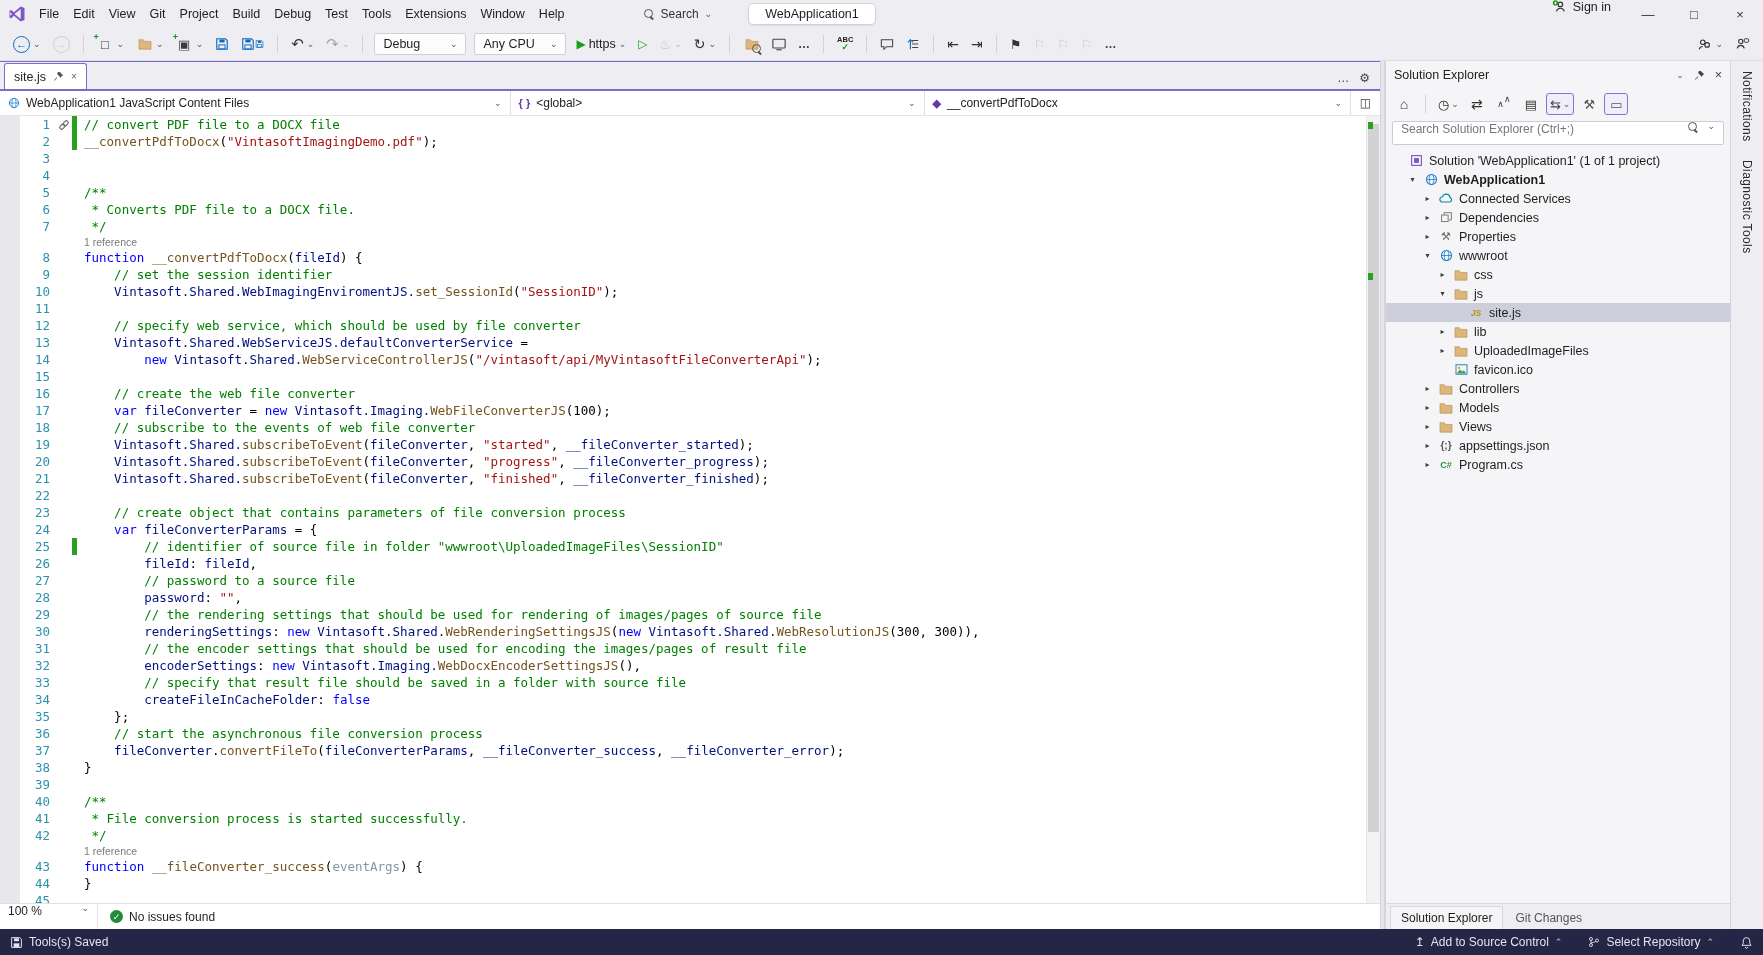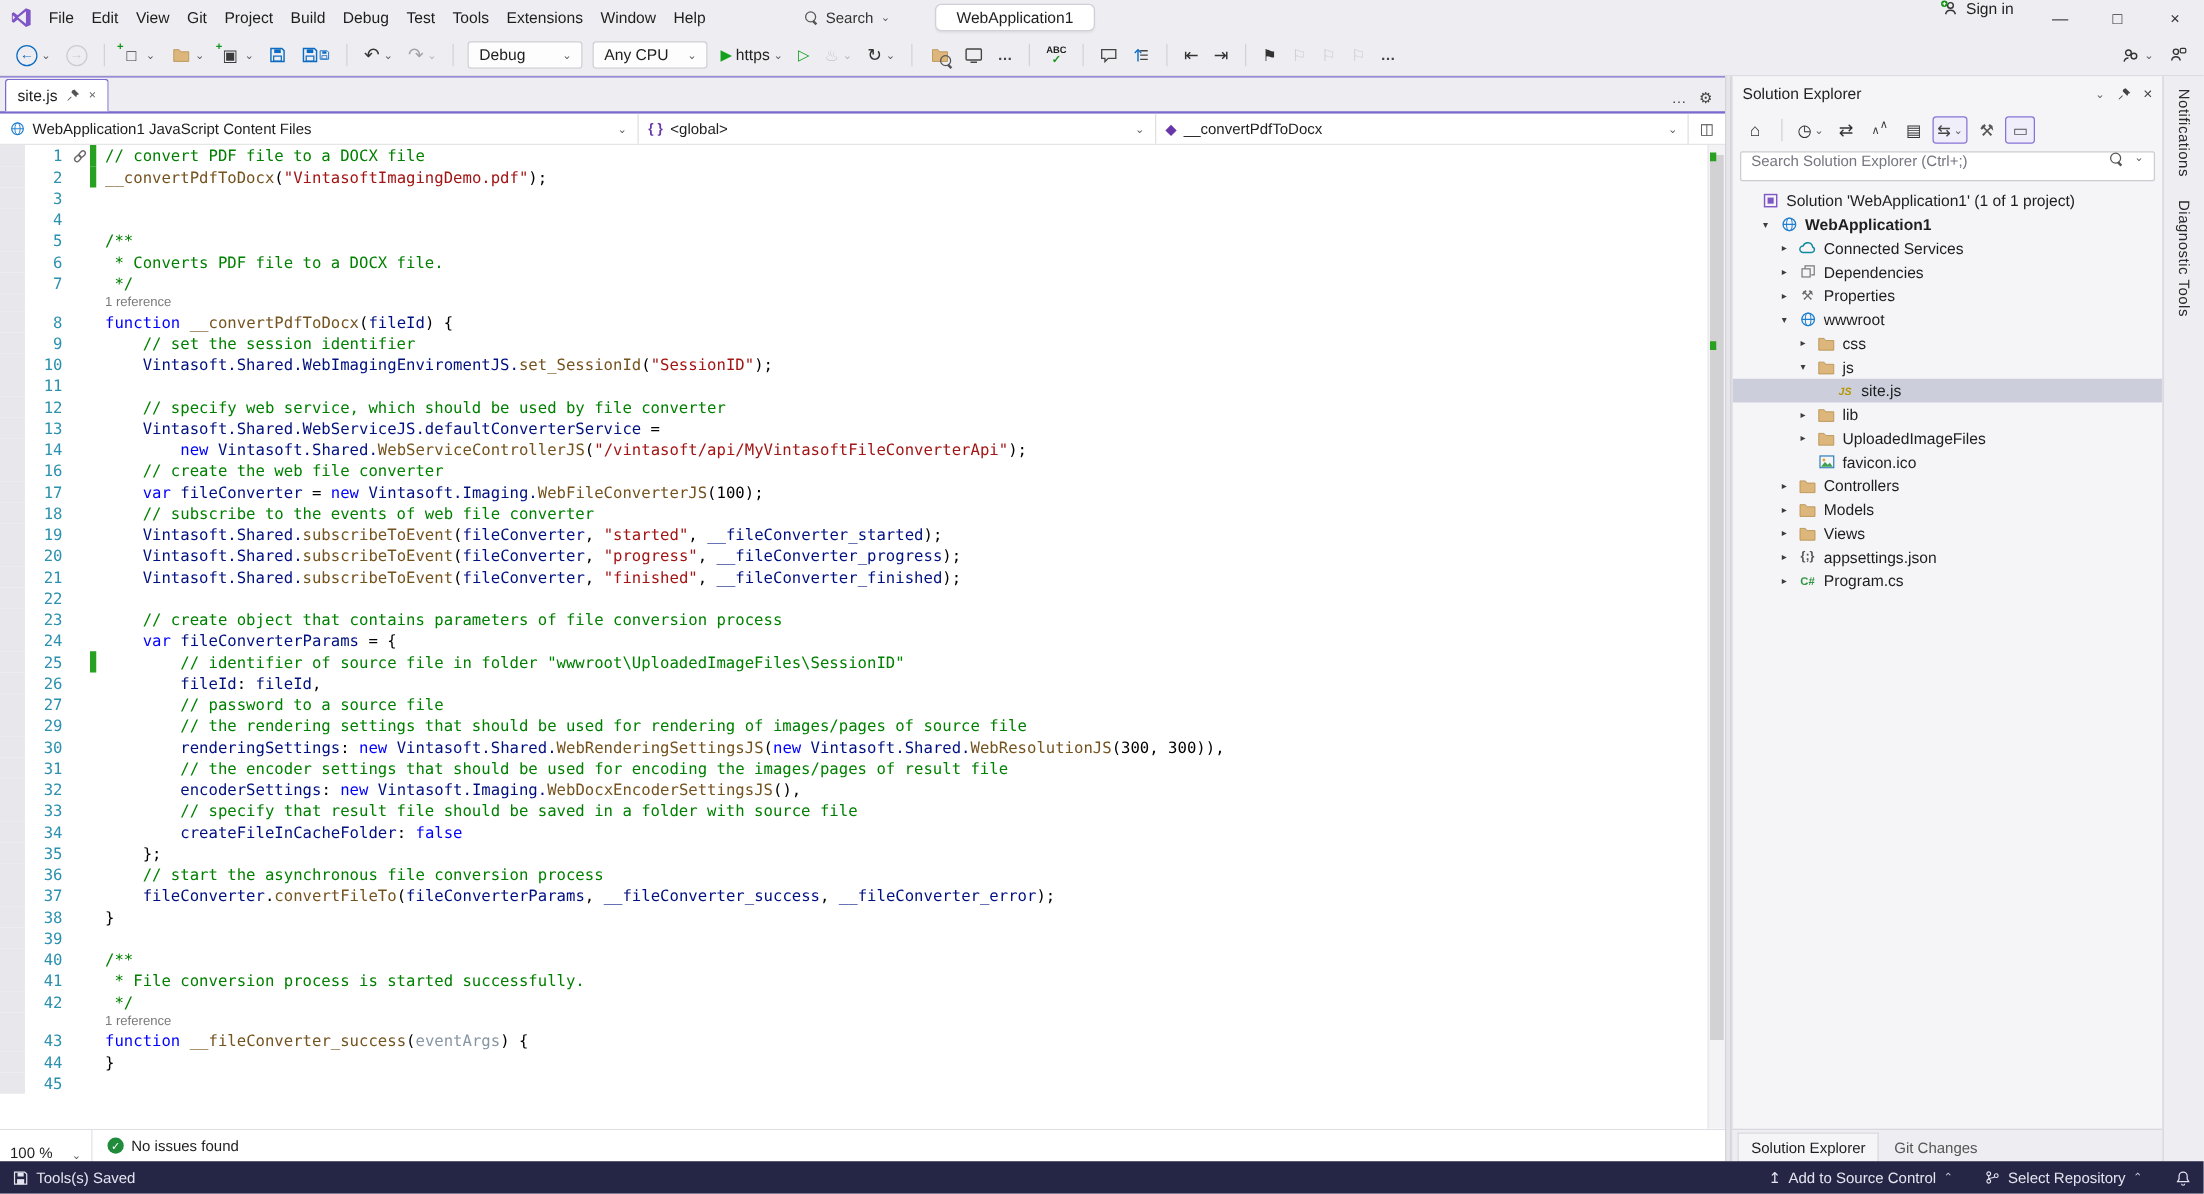--- a/index.html
+++ b/index.html
@@ -72,21 +72,21 @@
   .crow .txt{white-space:pre;flex:1;min-width:0}
   .crow.lens .txt{font-family:"Liberation Sans",sans-serif;font-size:10.5px;color:#7a7a7a}
   .tk-c{color:#008000}.tk-k{color:#0000ff}.tk-s{color:#a31515}.tk-i{color:#001080}
   .tk-f{color:#74531f}.tk-p{color:#000}.tk-g{color:#8896a4}.tk-n{color:#000}
   .vscroll{position:absolute;right:0;top:0;bottom:0;width:14px;background:#f3f3f5;border-left:1px solid #e8e8ea}
   .vthumb{position:absolute;left:1px;right:1px;top:1%;height:90%;background:#d2d2d5}
   .vmark{position:absolute;left:1px;width:5px;height:7px;background:#27a11f}
 
   
   .edstatus{height:26px;background:#fff;border-top:1px solid #e0e0e4;display:flex;align-items:center;flex:none;font-size:12px}
-  .zoombox{display:flex;align-items:flex-end;gap:14px;padding:0 8px;width:74px;justify-content:space-between;border-right:1px solid #e4e4e8;height:100%}
+  .zoombox{display:flex;align-items:flex-start;gap:14px;padding:0 8px;width:98px;justify-content:space-between;border-right:1px solid #e4e4e8;height:100%}
   .issues{display:flex;align-items:center;gap:6px;padding:0 12px}
   .okdot{width:13px;height:13px;border-radius:50%;background:#1f8b3b;color:#fff;font-size:9px;display:flex;align-items:center;justify-content:center}
   .edstatus-right{margin-left:auto;display:flex;align-items:center;height:100%}
   .edstat-item{padding:0 14px;border-left:1px solid #ececf0;height:100%;display:flex;align-items:center;color:#333}
 
   
   .se-col{width:345px;flex:none;display:flex;flex-direction:column;background:#f5f5f7;border-left:1px solid #d4d4da}
   .se-title{height:28px;display:flex;align-items:center;padding:0 8px;font-size:12.5px;flex:none}
   .se-title-icons{margin-left:auto;display:flex;gap:10px;color:#444;align-items:center}
   .se-toolbar{height:30px;display:flex;align-items:center;gap:3px;padding:0 6px;flex:none}
@@ -524,20 +524,27 @@
             </div>
             <div class="crow">
               <div class="bp"></div>
               <div class="ln">14</div>
               <div class="ex"></div>
               <div class="bar"></div>
               <div class="txt"><span class="tk-p">        </span><span class="tk-k">new</span><span class="tk-p"> </span><span class="tk-i">Vintasoft.Shared.</span><span class="tk-f">WebServiceControllerJS</span><span class="tk-p">(</span><span class="tk-s">"/vintasoft/api/MyVintasoftFileConverterApi"</span><span class="tk-p">);</span></div>
             </div>
             <div class="crow">
               <div class="bp"></div>
+              <div class="ln">15</div>
+              <div class="ex"></div>
+              <div class="bar"></div>
+              <div class="txt"></div>
+            </div>
+            <div class="crow">
+              <div class="bp"></div>
               <div class="ln">16</div>
               <div class="ex"></div>
               <div class="bar"></div>
               <div class="txt"><span class="tk-c">    // create the web file converter</span></div>
             </div>
             <div class="crow">
               <div class="bp"></div>
               <div class="ln">17</div>
               <div class="ex"></div>
               <div class="bar"></div>
@@ -605,20 +612,27 @@
               <div class="ex"></div>
               <div class="bar"></div>
               <div class="txt"><span class="tk-p">        </span><span class="tk-i">fileId</span><span class="tk-p">: </span><span class="tk-i">fileId</span><span class="tk-p">,</span></div>
             </div>
             <div class="crow">
               <div class="bp"></div>
               <div class="ln">27</div>
               <div class="ex"></div>
               <div class="bar"></div>
               <div class="txt"><span class="tk-c">        // password to a source file</span></div>
+            </div>
+            <div class="crow">
+              <div class="bp"></div>
+              <div class="ln">28</div>
+              <div class="ex"></div>
+              <div class="bar"></div>
+              <div class="txt"><span class="tk-p">        </span><span class="tk-i">password</span><span class="tk-p">: </span><span class="tk-s">""</span><span class="tk-p">,</span></div>
             </div>
             <div class="crow">
               <div class="bp"></div>
               <div class="ln">29</div>
               <div class="ex"></div>
               <div class="bar"></div>
               <div class="txt"><span class="tk-c">        // the rendering settings that should be used for rendering of images/pages of source file</span></div>
             </div>
             <div class="crow">
               <div class="bp"></div>

